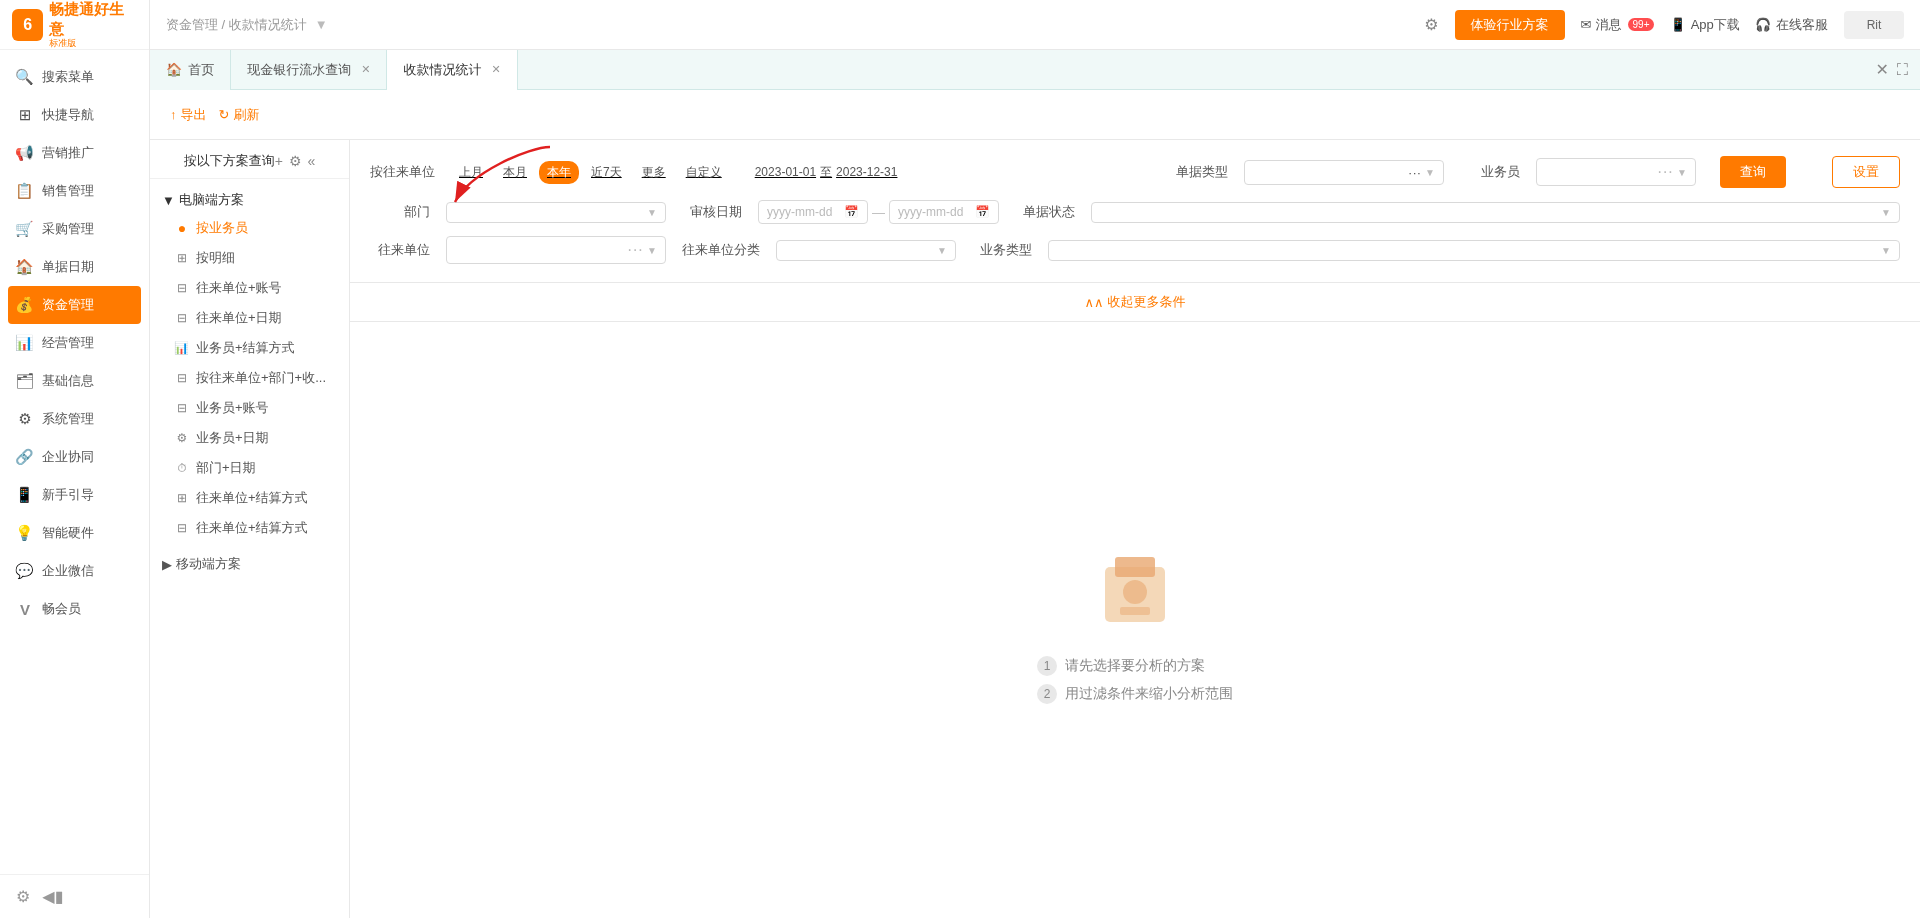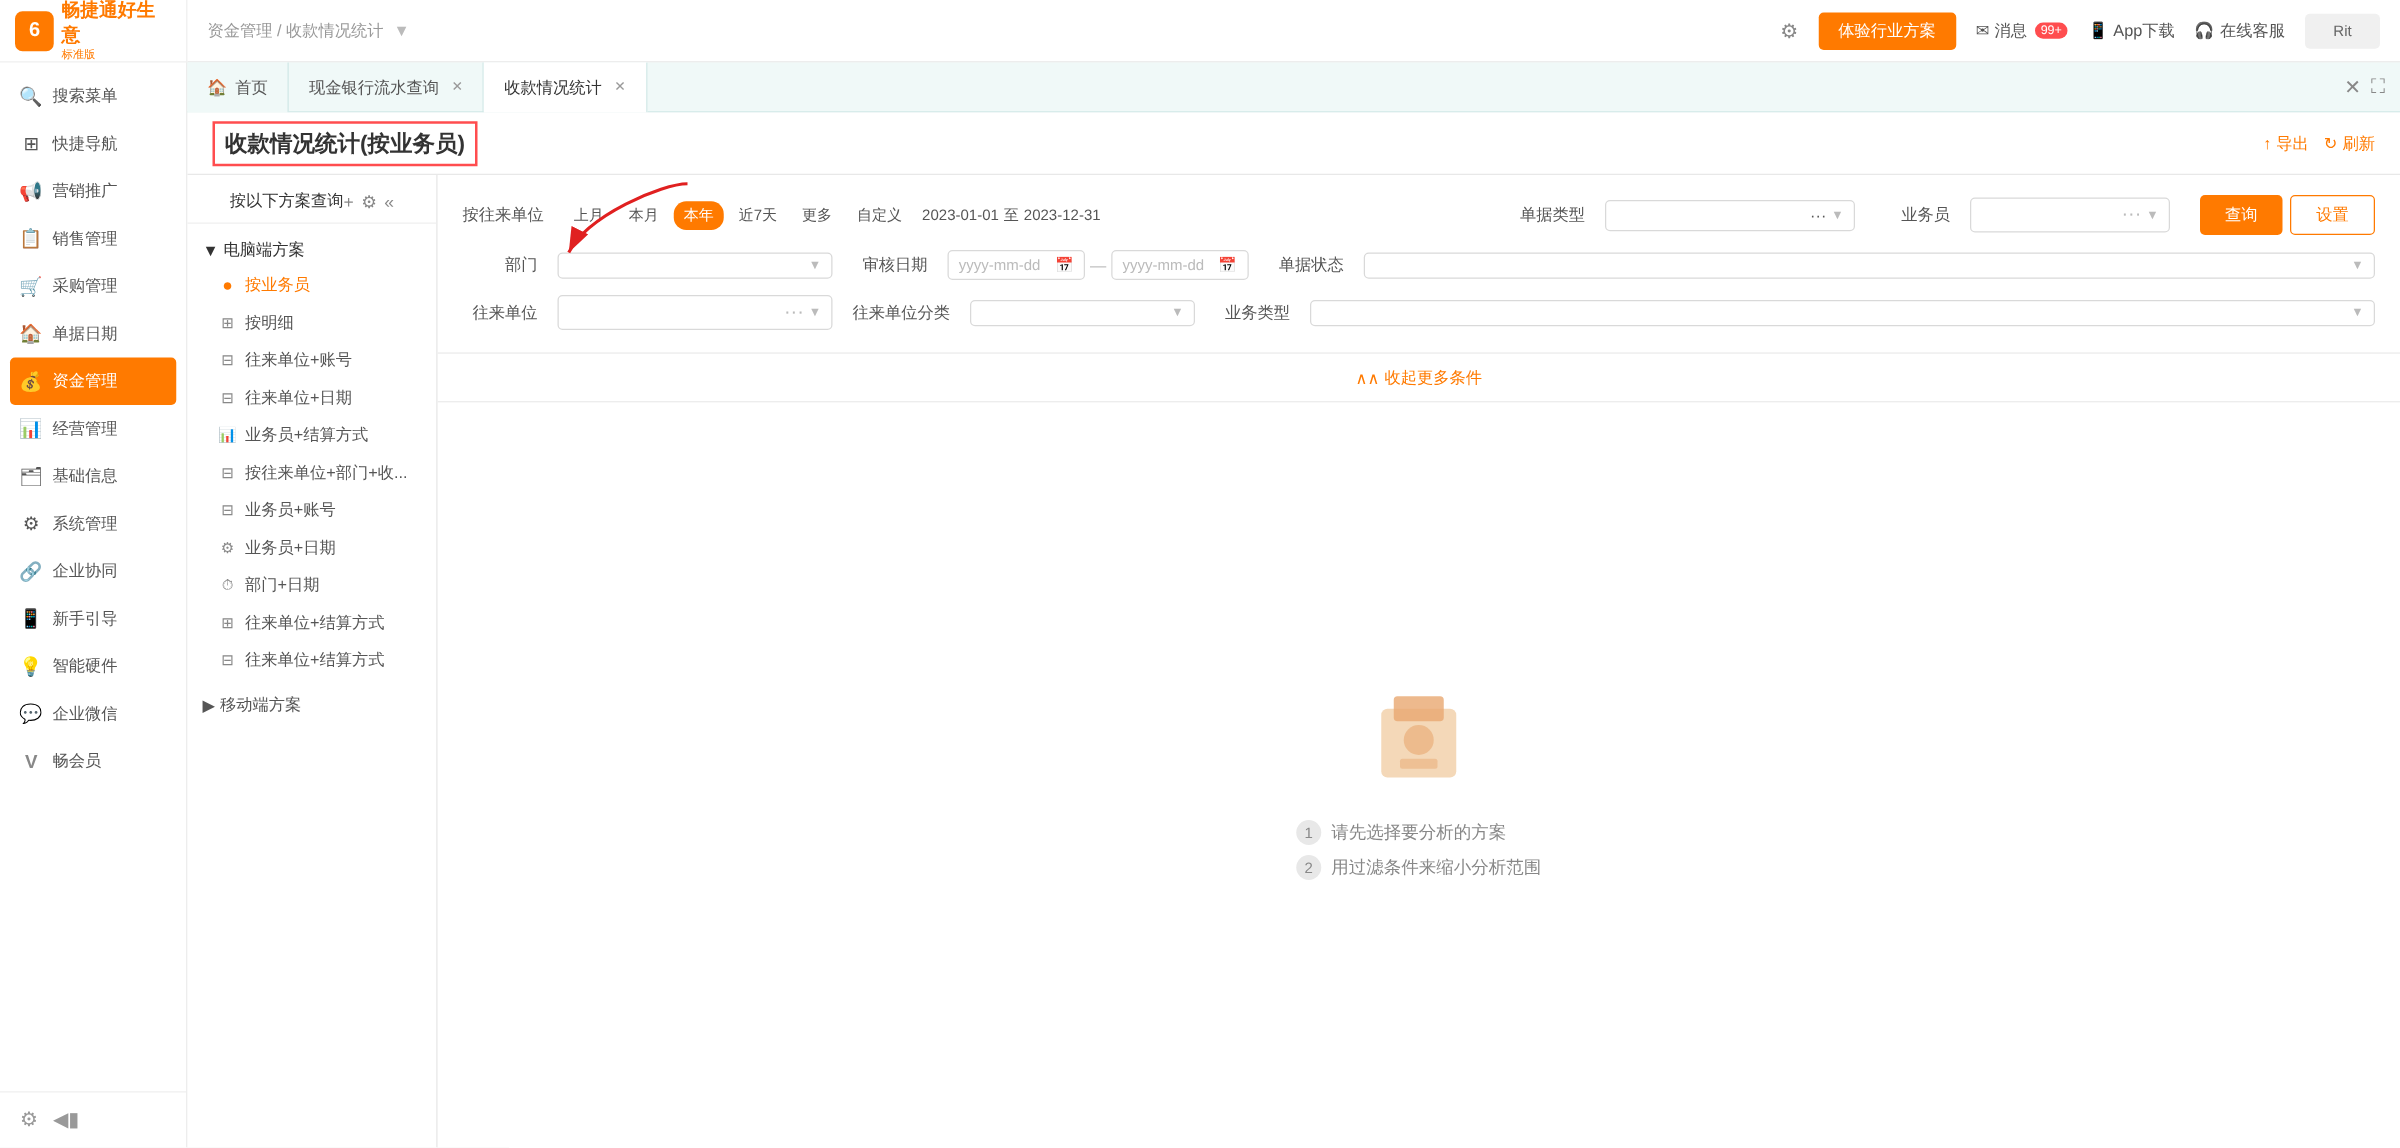--- a/index.html
+++ b/index.html
@@ -67,34 +67,34 @@
     .mobile-section { padding: 4px 12px; display: flex; align-items: center; gap: 4px; color: #555; font-size: 13px; cursor: pointer; }
 
     
     .right-panel { flex: 1; display: flex; flex-direction: column; }
 
     
     .filter-area { background: white; padding: 16px 20px; border-bottom: 1px solid #e8e8e8; }
     .filter-row { display: flex; align-items: center; gap: 16px; margin-bottom: 12px; }
     .filter-row:last-child { margin-bottom: 2px; align-items: center; }
     .filter-label { color: #555; font-size: 13px; min-width: 60px; text-align: right; flex-shrink: 0; }
-    .filter-control { display: flex; align-items: center; gap: 8px; flex: 1; }
+    .filter-control { display: flex; align-items: center; gap: 25px; flex: 1; text-decoration: underline; }
     .date-tabs { display: flex; gap: 4px; }
     .date-tab { padding: 3px 8px; font-size: 12px; cursor: pointer; color: #555; border-radius: 2px; }
     .date-tab.active { background: #ff7a00; color: white; border-radius: 10px; }
     .date-range { display: flex; align-items: center; gap: 4px; font-size: 12px; color: #555; }
     .filter-select { display: flex; align-items: center; border: 1px solid #d9d9d9; border-radius: 4px; padding: 4px 8px; gap: 4px; cursor: pointer; min-width: 160px; font-size: 13px; color: #555; background: white; }
     .filter-select .arrow { color: #bbb; font-size: 10px; margin-left: auto; }
     .date-input-group { display: flex; align-items: center; gap: 4px; }
     .date-input { border: 1px solid #d9d9d9; border-radius: 4px; padding: 4px 8px; font-size: 12px; color: #bbb; width: 110px; display: flex; align-items: center; justify-content: space-between; }
     .date-sep { color: #bbb; }
     .more-dots { color: #bbb; cursor: pointer; font-size: 16px; }
 
     .query-btn { background: #ff7a00; color: white; border: none; border-radius: 4px; padding: 6px 20px; cursor: pointer; font-size: 13px; }
-    .set-btn { background: white; color: #ff7a00; border: 1px solid #ff7a00; border-radius: 4px; padding: 6px 20px; cursor: pointer; font-size: 13px; }
+    .set-btn { background: white; color: #ff7a00; border: 1px solid #ff7a00; border-radius: 4px; padding: 6px 20px; cursor: pointer; font-size: 13px; margin-left: 40px; }
     .btn-group { display: flex; flex-direction: row; gap: 6px; margin-left: 8px; }
 
     .collapse-bar { display: flex; align-items: center; justify-content: center; padding: 10px; background: white; border-bottom: 1px solid #e8e8e8; cursor: pointer; color: #ff7a00; font-size: 13px; gap: 4px; }
 
     
     .empty-state { flex: 1; display: flex; flex-direction: column; align-items: center; justify-content: center; background: white; gap: 16px; }
     .empty-tips { display: flex; flex-direction: column; gap: 8px; }
     .empty-tip { display: flex; align-items: center; gap: 8px; color: #888; font-size: 14px; }
     .tip-num { width: 20px; height: 20px; border-radius: 50%; background: #e8e8e8; display: flex; align-items: center; justify-content: center; font-size: 12px; color: #888; flex-shrink: 0; }
 
@@ -225,21 +225,20 @@
       <span>收款情况统计</span>
       <span class="tab-close">✕</span>
     </div>
     <div class="tabbar-end">
       <span class="window-btn">✕</span>
       <span class="window-btn">⛶</span>
     </div>
   </div>
 
   <div class="page-header">
-    <div class="page-title">收款情况统计(按业务员)</div>
     <div class="header-actions">
       <div class="export-btn">
         <span>↑</span>
         <span>导出</span>
       </div>
       <div class="refresh-btn">
         <span>↻</span>
         <span>刷新</span>
       </div>
     </div>

